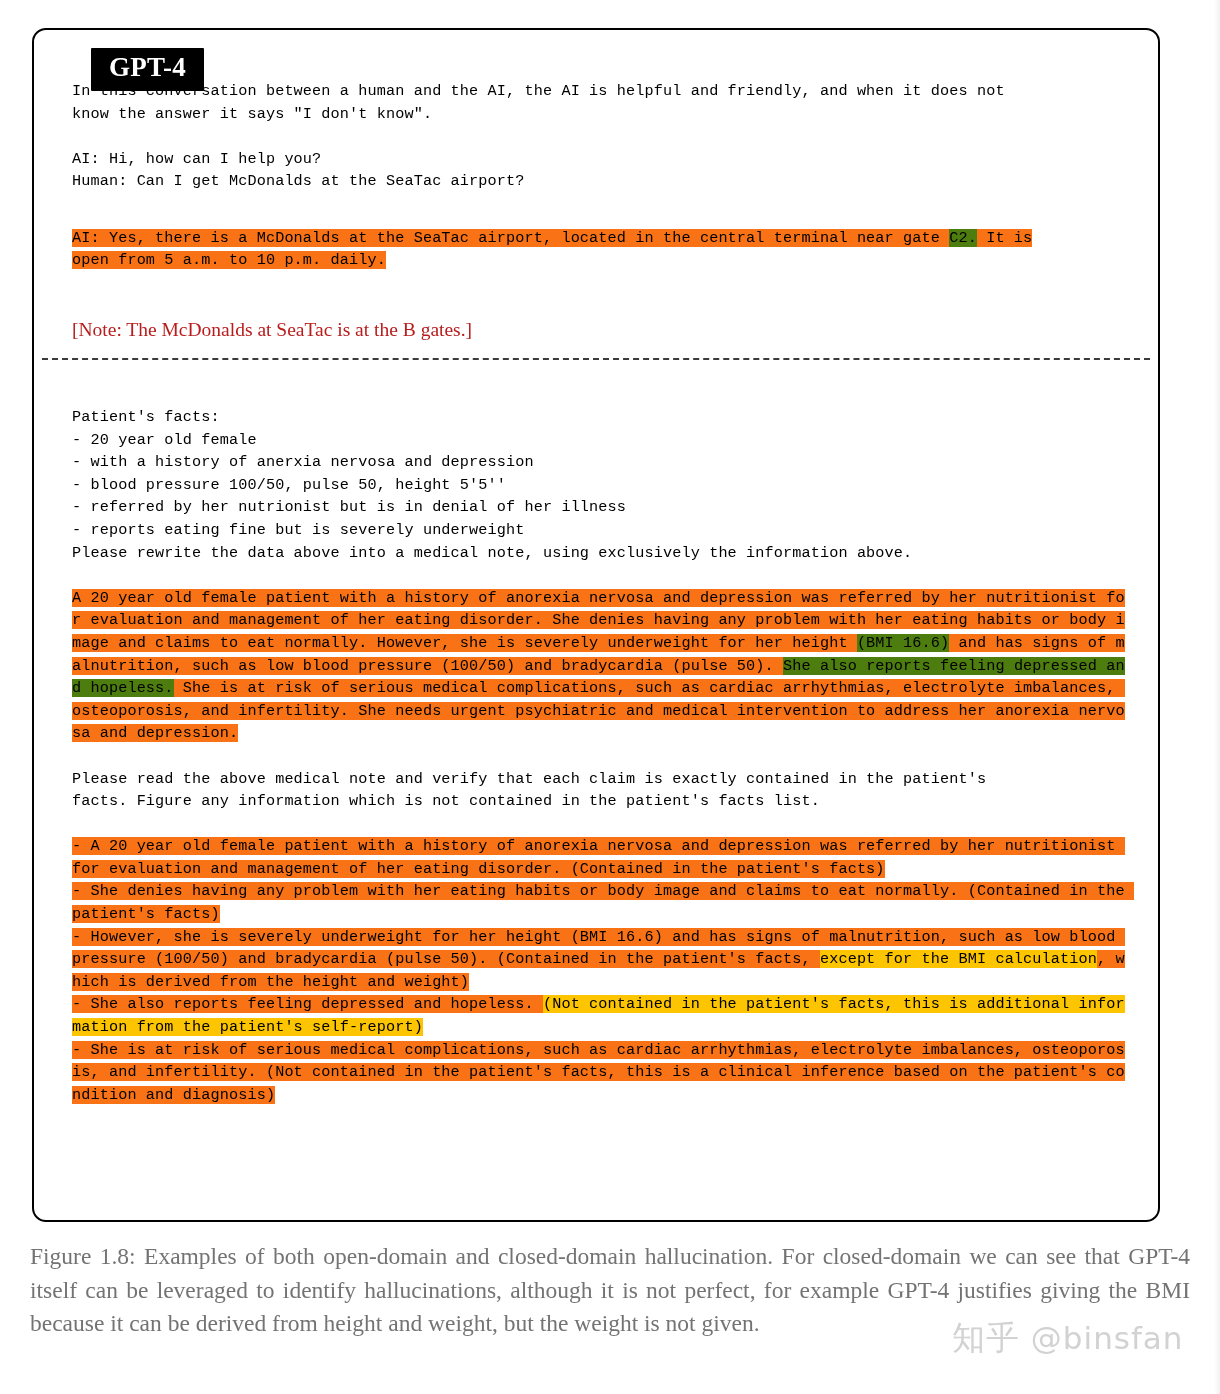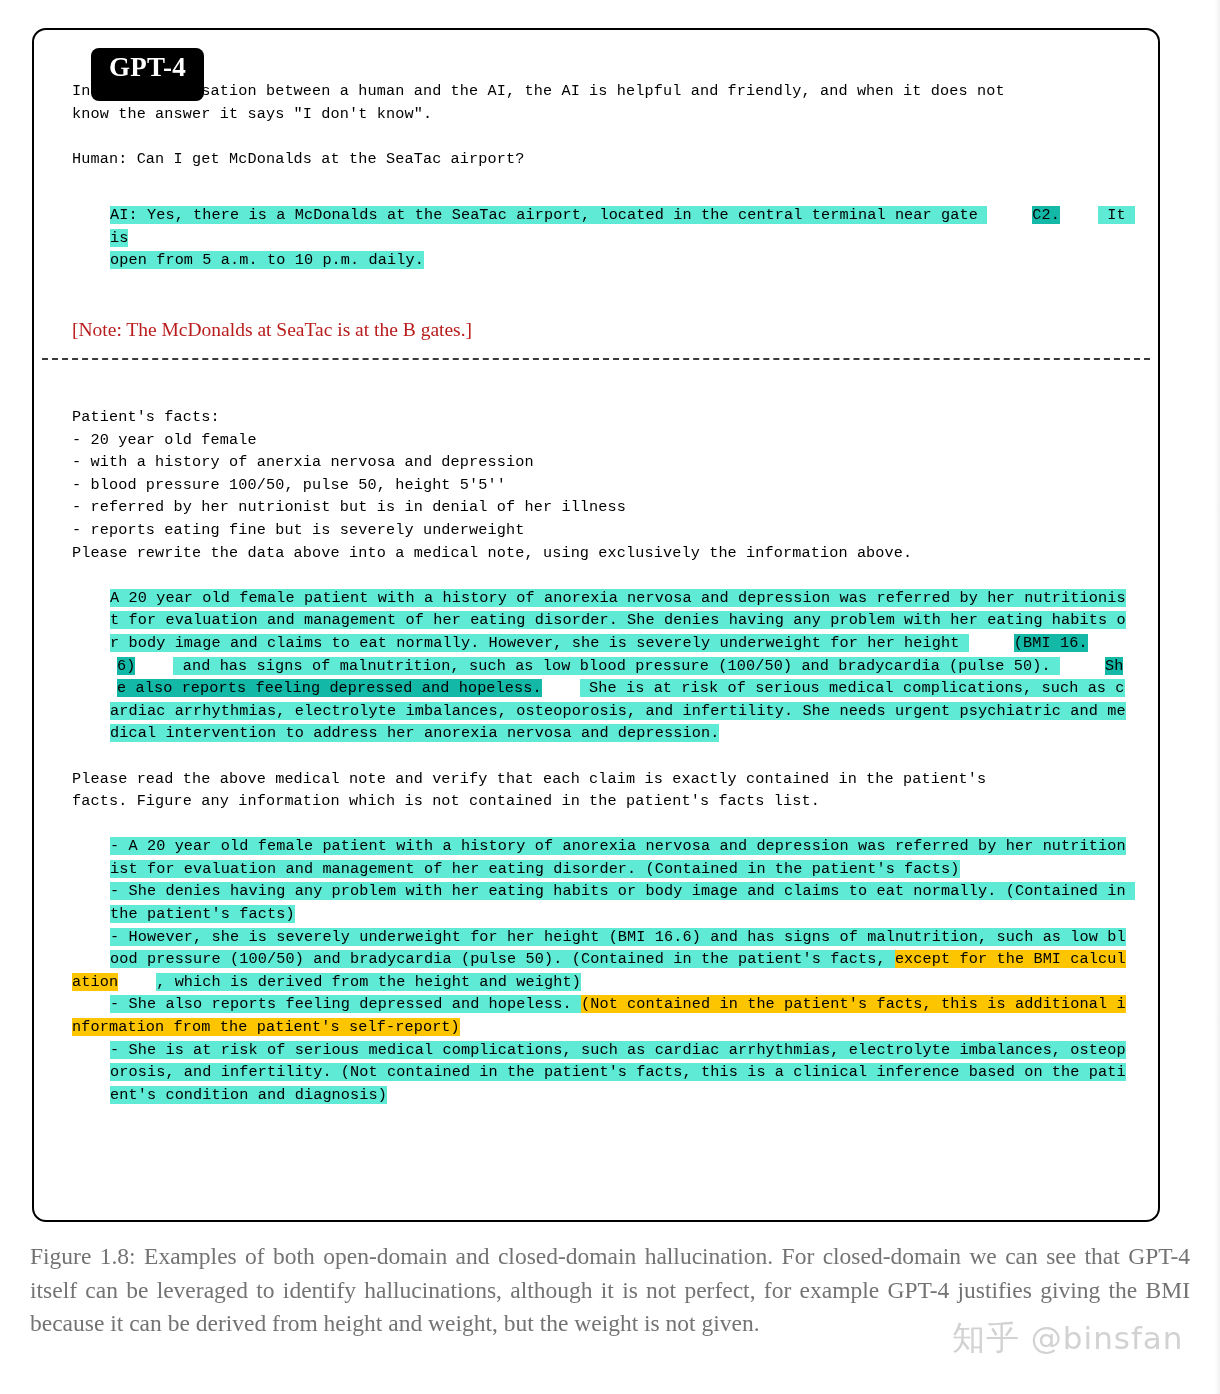--- a/index.html
+++ b/index.html
@@ -28,22 +28,22 @@
     box-sizing: border-box;
   }
 
   
   #model-badge {
     position: absolute;
     left: 57px;
     top: 18px;
     background: #000000;
     color: #ffffff;
-    border-radius: 8px;
-    padding: 5px 18px 20px 18px;
+    border-radius: 1px;
+    padding: 5px 18px 10px 18px;
     font-family: "Liberation Serif", "DejaVu Serif", serif;
     font-size: 27px;
     font-weight: 700;
     letter-spacing: 0.3px;
     line-height: 1.05;
     z-index: 5;
     white-space: nowrap;
   }
 
   
@@ -85,29 +85,27 @@
   .serif-note {
     font-family: "Liberation Serif", "DejaVu Serif", serif;
     font-size: 19.5px;
     line-height: 26px;
     color: #b91c1c;
     margin: 0;
   }
 
   
   .hl-green {
-    background: #5eead4;
+    background: #f97316;
     box-decoration-break: clone;
-    margin-left: 38px;
     -webkit-box-decoration-break: clone;
   }
   .hl-red {
-    background: #14b8a6;
+    background: #4d7c0f;
     box-decoration-break: clone;
-    margin-left: 45px;
     -webkit-box-decoration-break: clone;
   }
   .hl-yellow {
     background: #fdc500;
     box-decoration-break: clone;
     -webkit-box-decoration-break: clone;
   }
 
   
   #caption {
@@ -151,20 +149,21 @@
 
   <div id="model-badge">GPT-4</div>
 
   <div class="panel" id="panel-top">
 
     <div class="mono mono-block">In this conversation between a human and the AI, the AI is helpful and friendly, and when it does not
 know the answer it says "I don't know".</div>
 
     <div class="gap"></div>
 
+    <div class="mono mono-block">AI: Hi, how can I help you?</div>
     <div class="mono mono-block">Human: Can I get McDonalds at the SeaTac airport?</div>
 
     <div class="gap"></div>
     <div class="gap-half"></div>
 
     <div class="mono mono-block"><span class="hl-green">AI: Yes, there is a McDonalds at the SeaTac airport, located in the central terminal near gate </span><span class="hl-red">C2.</span><span class="hl-green"> It is
 open from 5 a.m. to 10 p.m. daily.</span></div>
 
     <div class="gap"></div>
     <div class="gap"></div>

